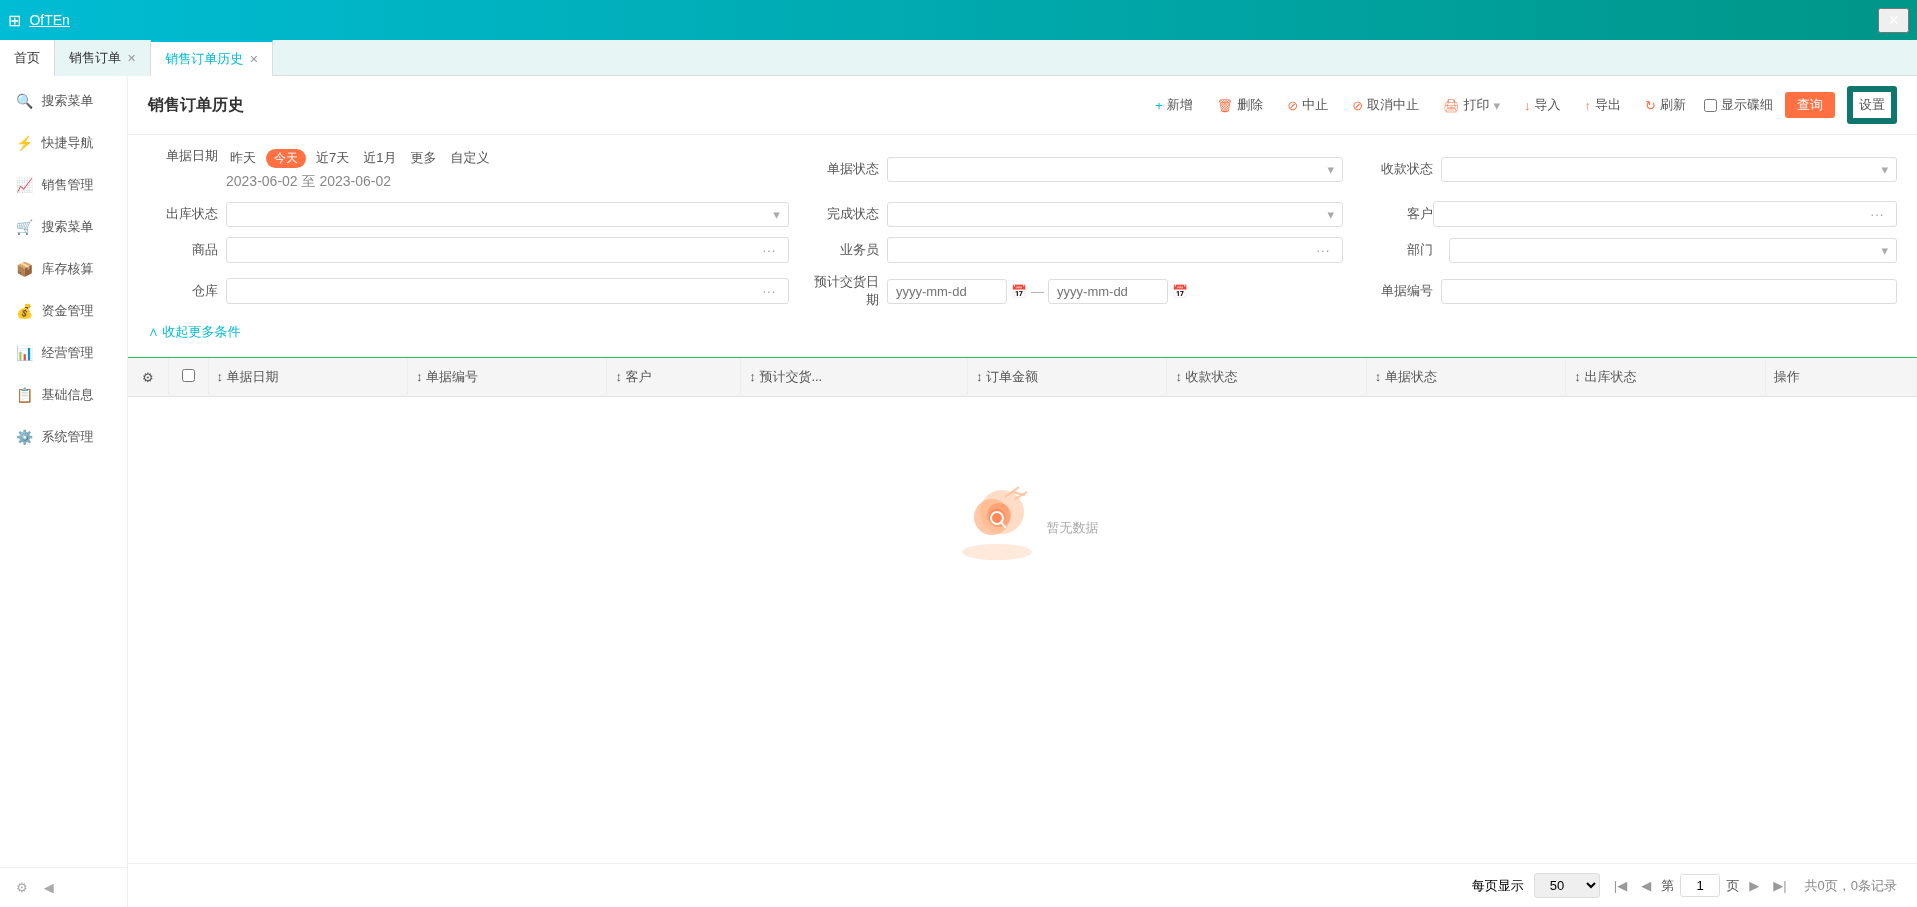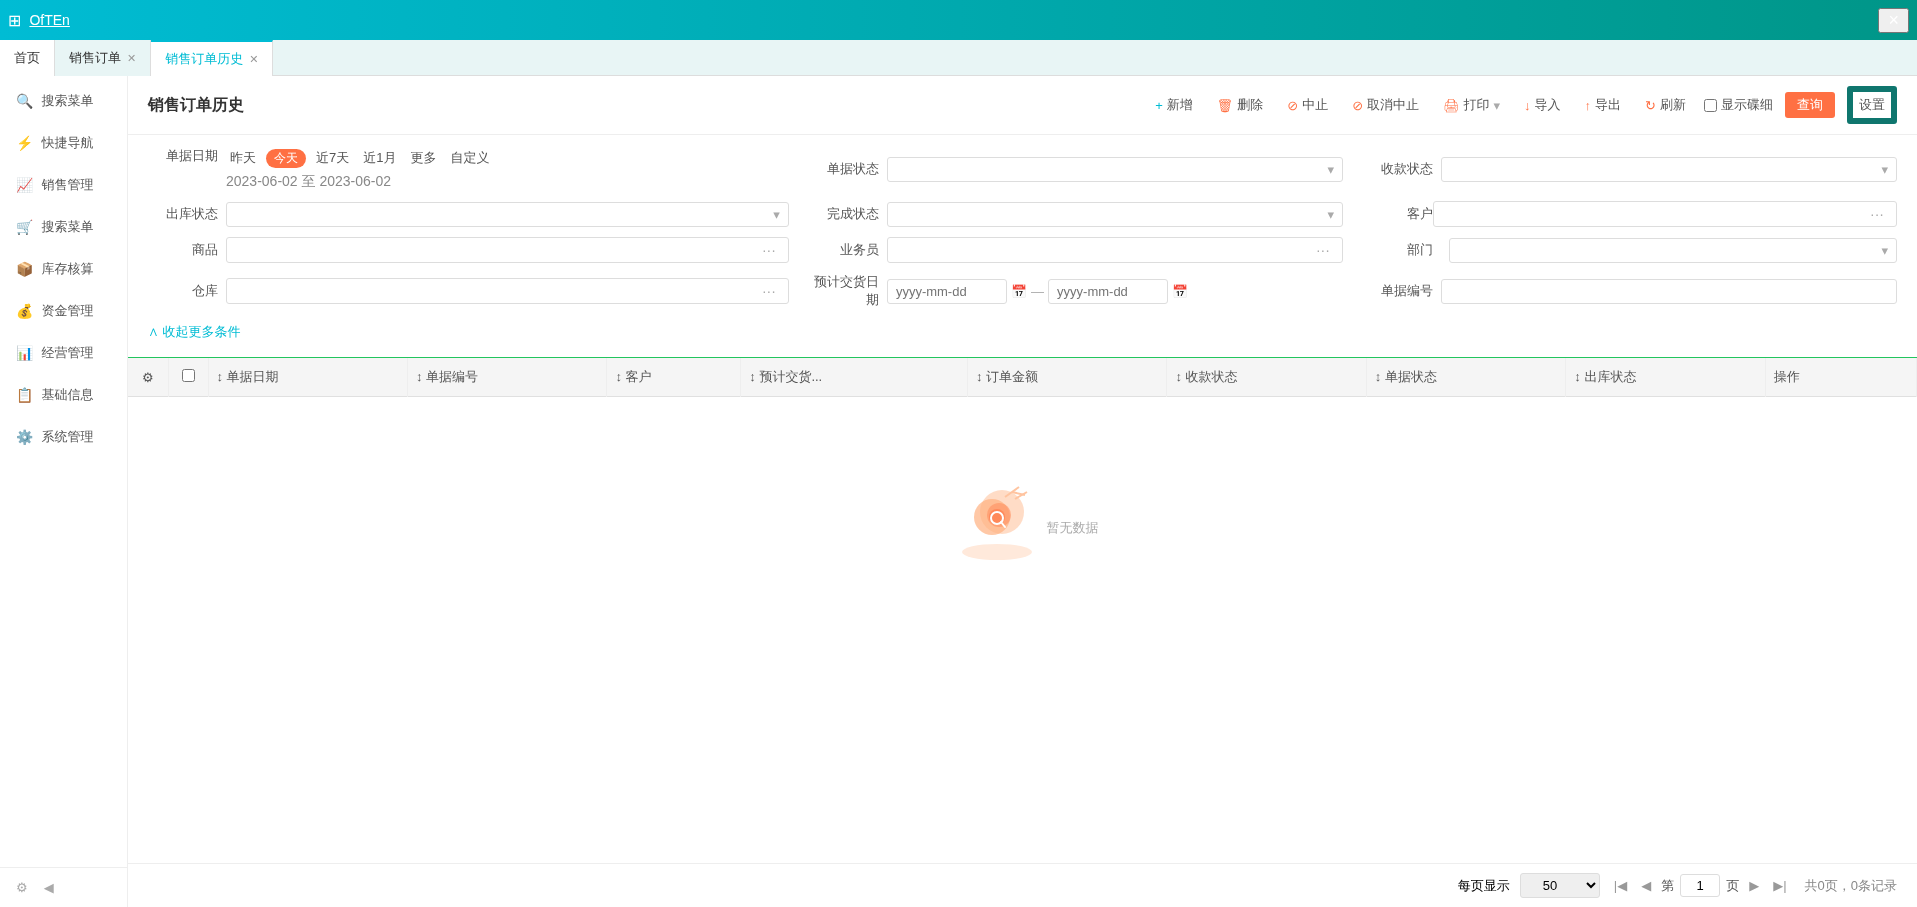--- a/index.html
+++ b/index.html
@@ -253,21 +253,21 @@
       display: flex;
       align-items: center;
       justify-content: flex-end;
       padding: 0 20px;
       gap: 10px;
       flex-shrink: 0;
     }
     .page-select {
       border: 1px solid #ddd;
       border-radius: 3px;
-      padding: 3px 18px;
+      padding: 3px 11px;
       outline: none;
     }
     .page-nav {
       display: flex;
       align-items: center;
       gap: 6px;
       color: #555;
     }
     .page-nav-btn {
       cursor: pointer;

